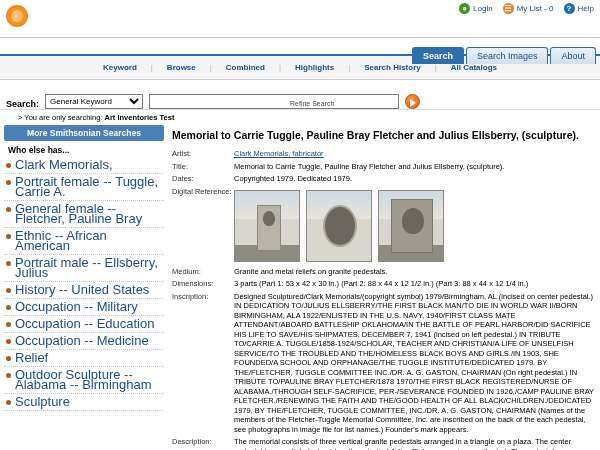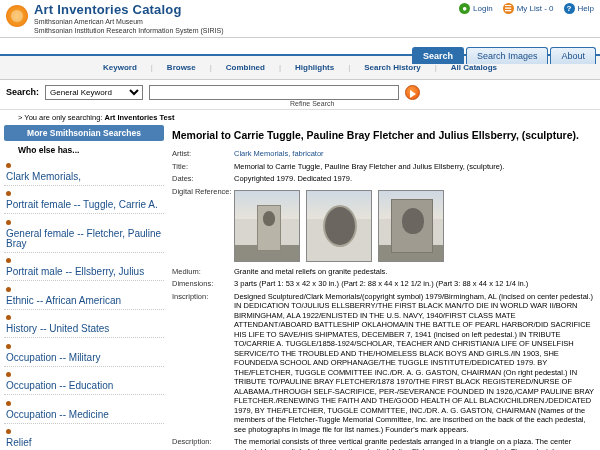--- a/index.html
+++ b/index.html
@@ -121,21 +121,21 @@
   .navbar .sep { color: #bbb; font-weight: normal; }
 
   
   .searchbar {
     position: relative;
     height: 30px;
     background: #ffffff;
     border-bottom: 1px solid #dddddd;
     padding: 5px 6px 0 6px;
     display: flex;
-    align-items: flex-start;
+    align-items: flex-end;
     gap: 6px;
   }
   .search-label { font-weight: bold; font-size: 9px; padding-top: 2px; }
   .search-select {
     width: 98px; height: 15px;
     font-size: 8px;
     font-family: "Liberation Sans", sans-serif;
     border: 1px solid #7c7c7c;
     background: #fff;
   }
@@ -189,31 +189,30 @@
     font-weight: bold;
     text-align: center;
     padding: 3px 0;
     border-radius: 2px;
     margin-bottom: 4px;
   }
   .side-sub {
     font-weight: bold;
     font-size: 8.5px;
     color: #000;
-    margin: 4px 0 2px 14px;
+    margin: 4px 0 2px 4px;
   }
   .side-item {
     display: flex;
     align-items: flex-start;
     gap: 4px;
     padding: 3px 0 3px 2px;
     border-bottom: 1px dotted #c8c8c8;
-    font-size: 10px;
+    font-size: 13px;
     line-height: 10px;
-    flex-direction: column;
   }
   .bullet {
     width: 5px; height: 5px;
     border-radius: 50%;
     background: #b05a0f;
     margin-top: 2.5px;
     flex: none;
   }
   .side-item a { color: #1a4f8a; text-decoration: none; }
 
@@ -225,21 +224,21 @@
     font-size: 10.5px;
     font-weight: bold;
     color: #000;
     margin: 2px 0 6px 0;
     line-height: 13px;
   }
   table.fields { border-collapse: collapse; width: 100%; }
   table.fields td { vertical-align: top; padding: 1px 0 2px 0; font-size: 7.5px; line-height: 9.5px; margin-top: 32px; }
   td.lbl { width: 62px; color: #333; }
   td.val { color: #000; }
-  a.link { color: #1a4f8a; cursor: pointer; }
+  a.link { color: #1a4f8a; text-decoration: underline; cursor: pointer; }
   .inscription { line-height: 9px; font-size: 7px; }
   .descr { line-height: 9.5px; }
 
   
   .thumbs { display: flex; gap: 6px; padding: 3px 0 2px 0; }
   .thumb {
     width: 66px; height: 72px;
     border: 1px solid #888;
     background: #d9d6cf;
     position: relative;
@@ -287,25 +286,20 @@
     background: #6b6760;
     border-radius: 50% 50% 45% 45%;
   }
 </style>
 </head>
 <body>
 
 <div class="header">
   <div class="logo-block">
     <div class="logo-sun"></div>
-    <div class="title-block">
-      <div class="site-title">Art Inventories Catalog</div>
-      <div class="site-sub1">Smithsonian American Art Museum</div>
-      <div class="site-sub2">Smithsonian Institution Research Information System (SIRIS)</div>
-    </div>
   </div>
   <div class="top-right">
     <div class="tr-item">
       <span class="ico-circle ico-green">
           <span>●</span>
         </span>
       <span>Login</span>
     </div>
     <div class="tr-item">
       <span class="ico-circle ico-orange">
@@ -372,25 +366,25 @@
     <div class="side-item">
       <span class="bullet"></span>
       <a>Portrait female -- Tuggle, Carrie A.</a>
     </div>
     <div class="side-item">
       <span class="bullet"></span>
       <a>General female -- Fletcher, Pauline Bray</a>
     </div>
     <div class="side-item">
       <span class="bullet"></span>
+      <a>Ethnic -- African American</a>
+    </div>
+    <div class="side-item">
+      <span class="bullet"></span>
       <a>Portrait male -- Ellsberry, Julius</a>
-    </div>
-    <div class="side-item">
-      <span class="bullet"></span>
-      <a>Ethnic -- African American</a>
     </div>
     <div class="side-item">
       <span class="bullet"></span>
       <a>History -- United States</a>
     </div>
     <div class="side-item">
       <span class="bullet"></span>
       <a>Occupation -- Military</a>
     </div>
     <div class="side-item">

